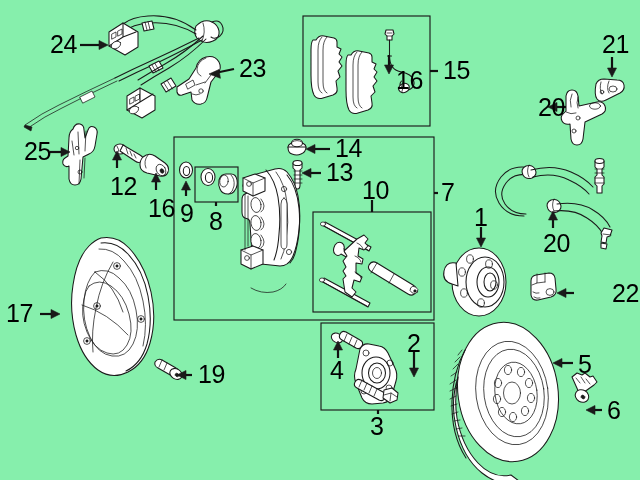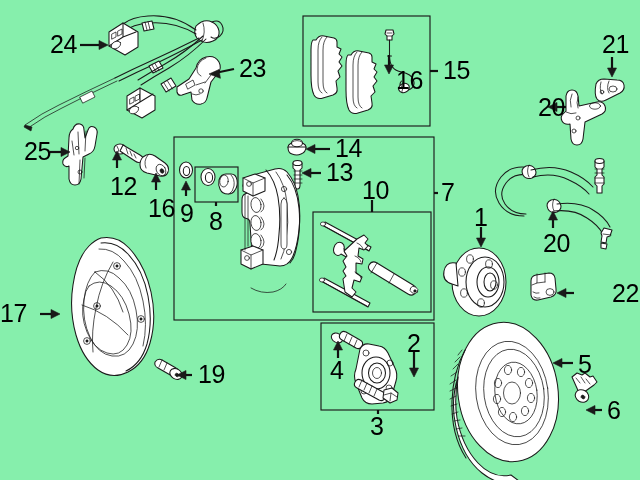--- a/index.html
+++ b/index.html
@@ -457,21 +457,21 @@
   <div class="lbl" style="left:326px; top:160px;">13</div>
   <div class="lbl" style="left:362px; top:178px;">10</div>
   <div class="lbl" style="left:441px; top:180px;">7</div>
   <div class="lbl" style="left:396px; top:28px;margin-top:40px;">16</div>
   <div class="lbl" style="left:443px; top:58px;">15</div>
   <div class="lbl" style="left:602px; top:32px;">21</div>
   <div class="lbl" style="left:538px; top:95px;">20</div>
   <div class="lbl" style="left:543px; top:231px;">20</div>
   <div class="lbl" style="left:474px; top:205px;">1</div>
   <div class="lbl" style="left:612px; top:281px;">22</div>
-  <div class="lbl" style="left:0;  top:301px;">17</div>
+  <div class="lbl" style="left:6px;  top:301px;">17</div>
   <div class="lbl" style="left:198px; top:362px;">19</div>
   <div class="lbl" style="left:330px; top:358px;">4</div>
   <div class="lbl" style="left:407px; top:331px;">2</div>
   <div class="lbl" style="left:370px; top:414px;">3</div>
   <div class="lbl" style="left:578px; top:352px;">5</div>
   <div class="lbl" style="left:607px; top:398px;">6</div>
 
 </div>
 
 </body></html>

